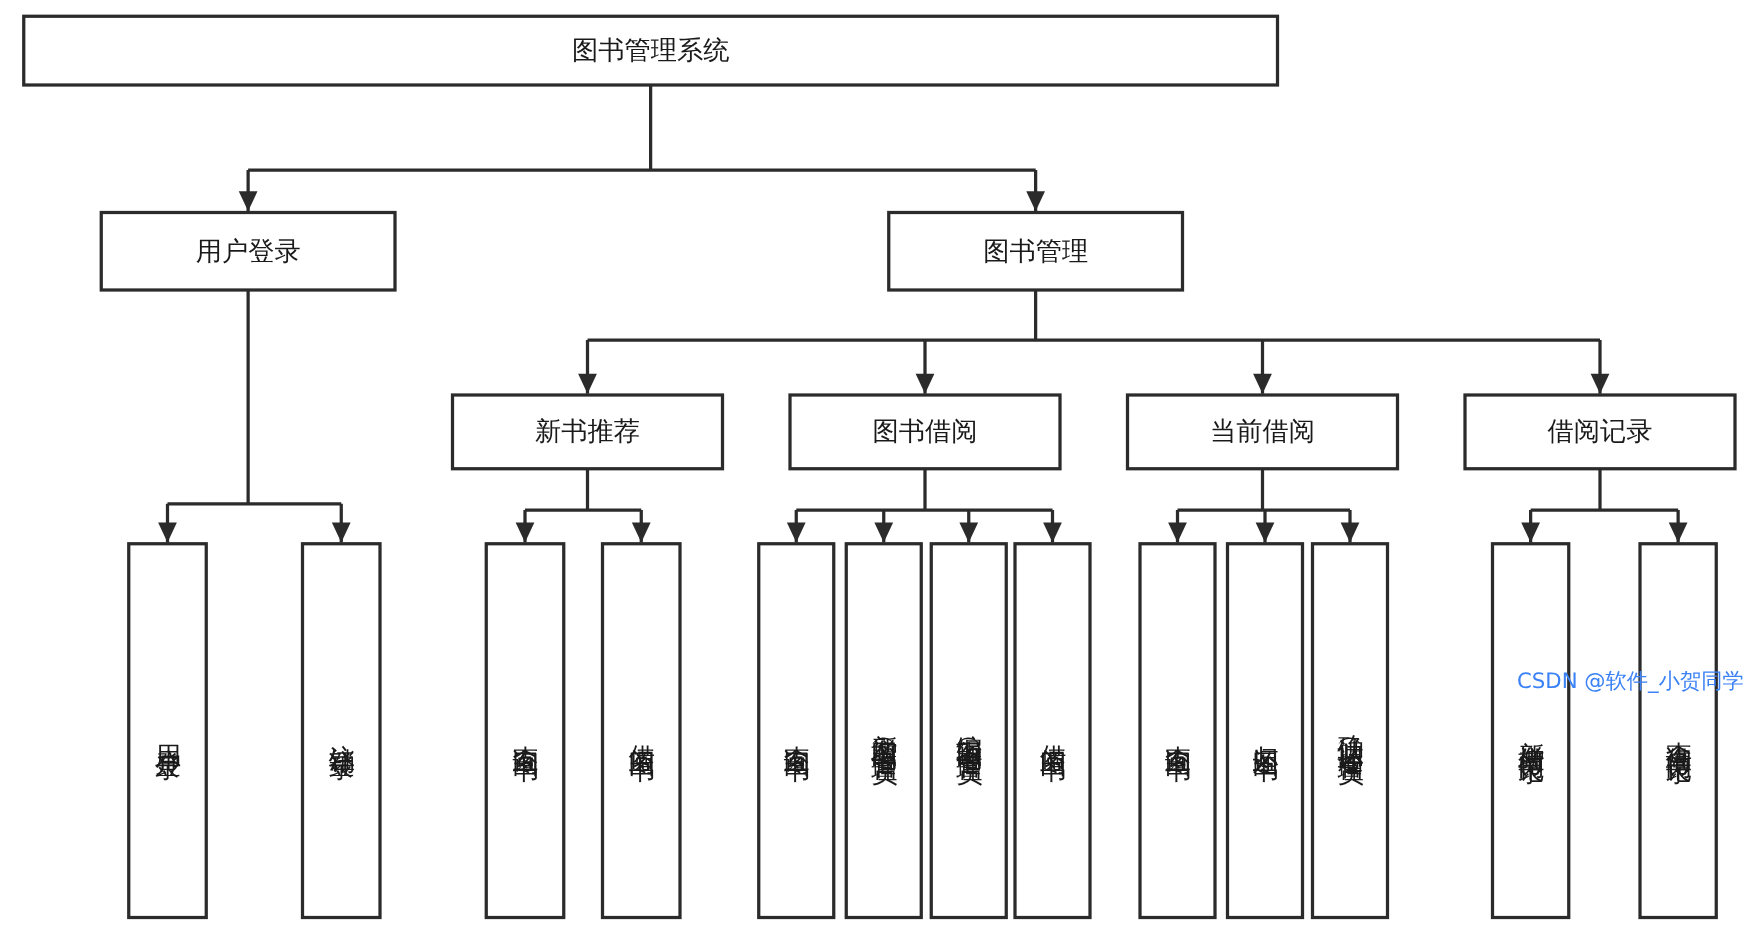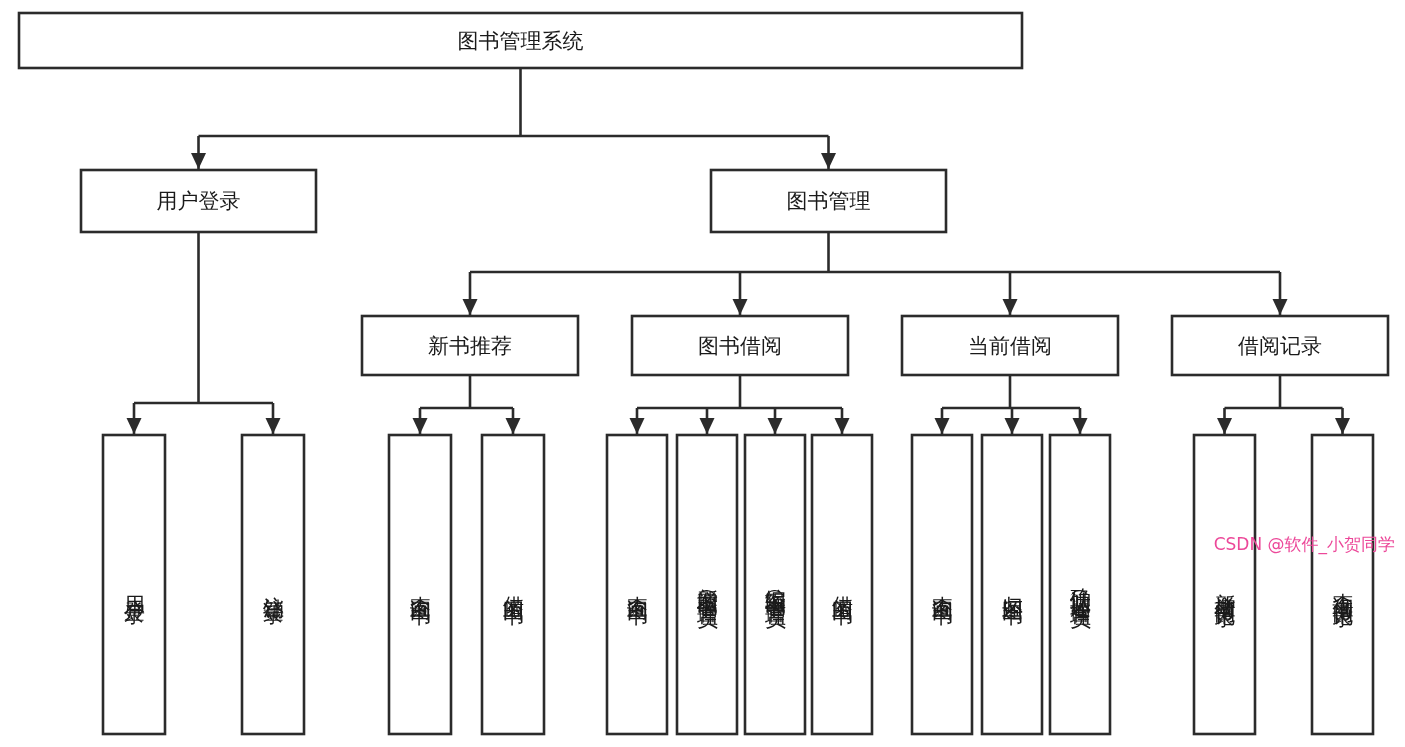--- a/index.html
+++ b/index.html
@@ -66,21 +66,21 @@
     color: #1a1a1a;
     white-space: nowrap;
     text-align: center;
   }
   .watermark {
     position: absolute;
     right: 10px;
     bottom: 4px;
     font-family: "DejaVu Sans", "Liberation Sans", sans-serif;
     font-size: 17px;
-    color: #ec4899;
+    color: #3b82f6;
     white-space: nowrap;
     user-select: none;
   }
 </style>
 </head>
 <body>
 
 <div id="diagram-root">
 
   <svg class="tree-svg" viewBox="0 0 1405 747" xmlns="http://www.w3.org/2000/svg">

